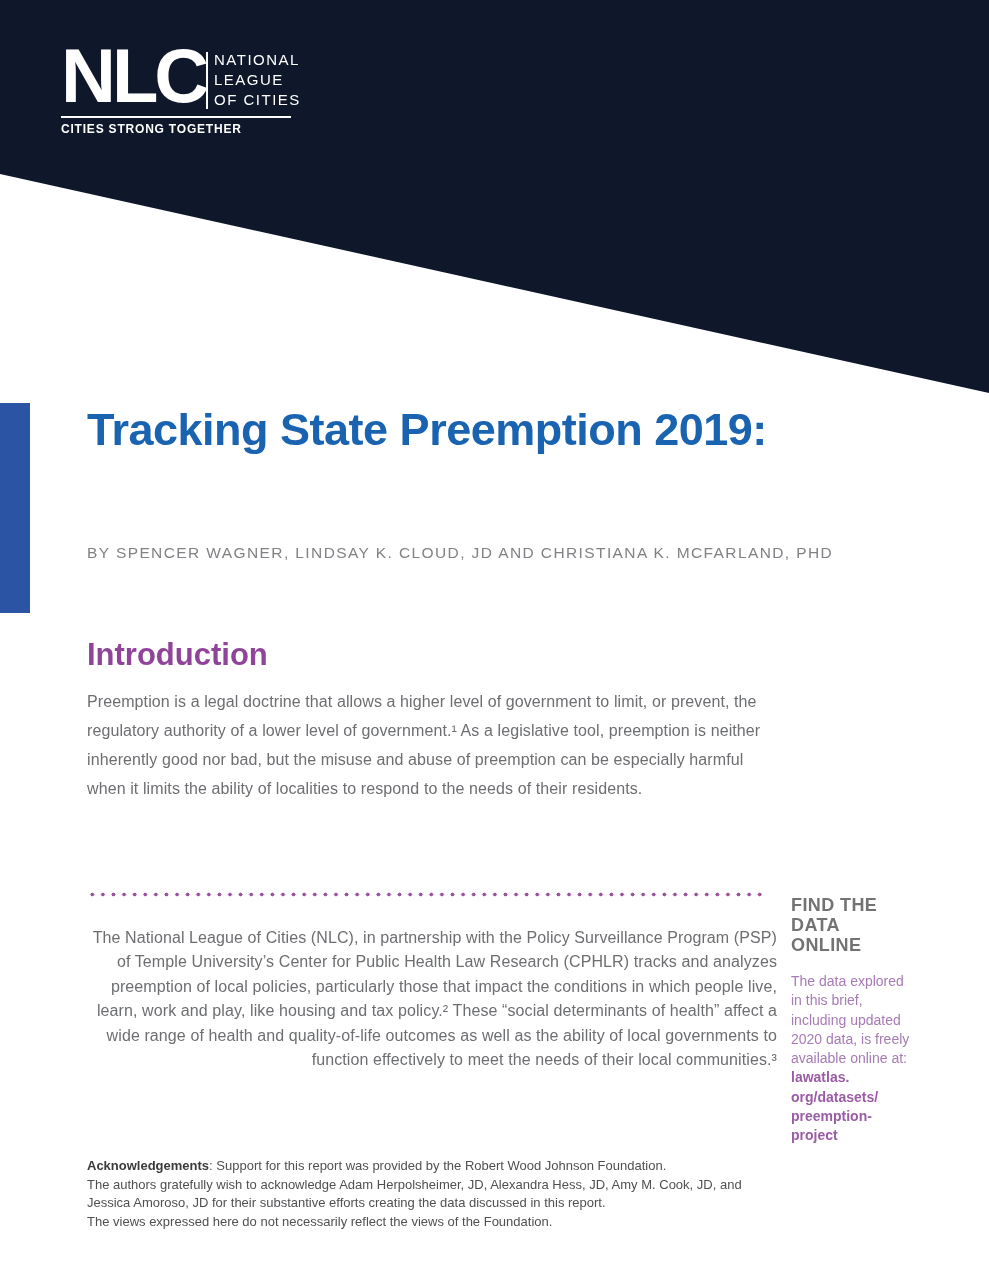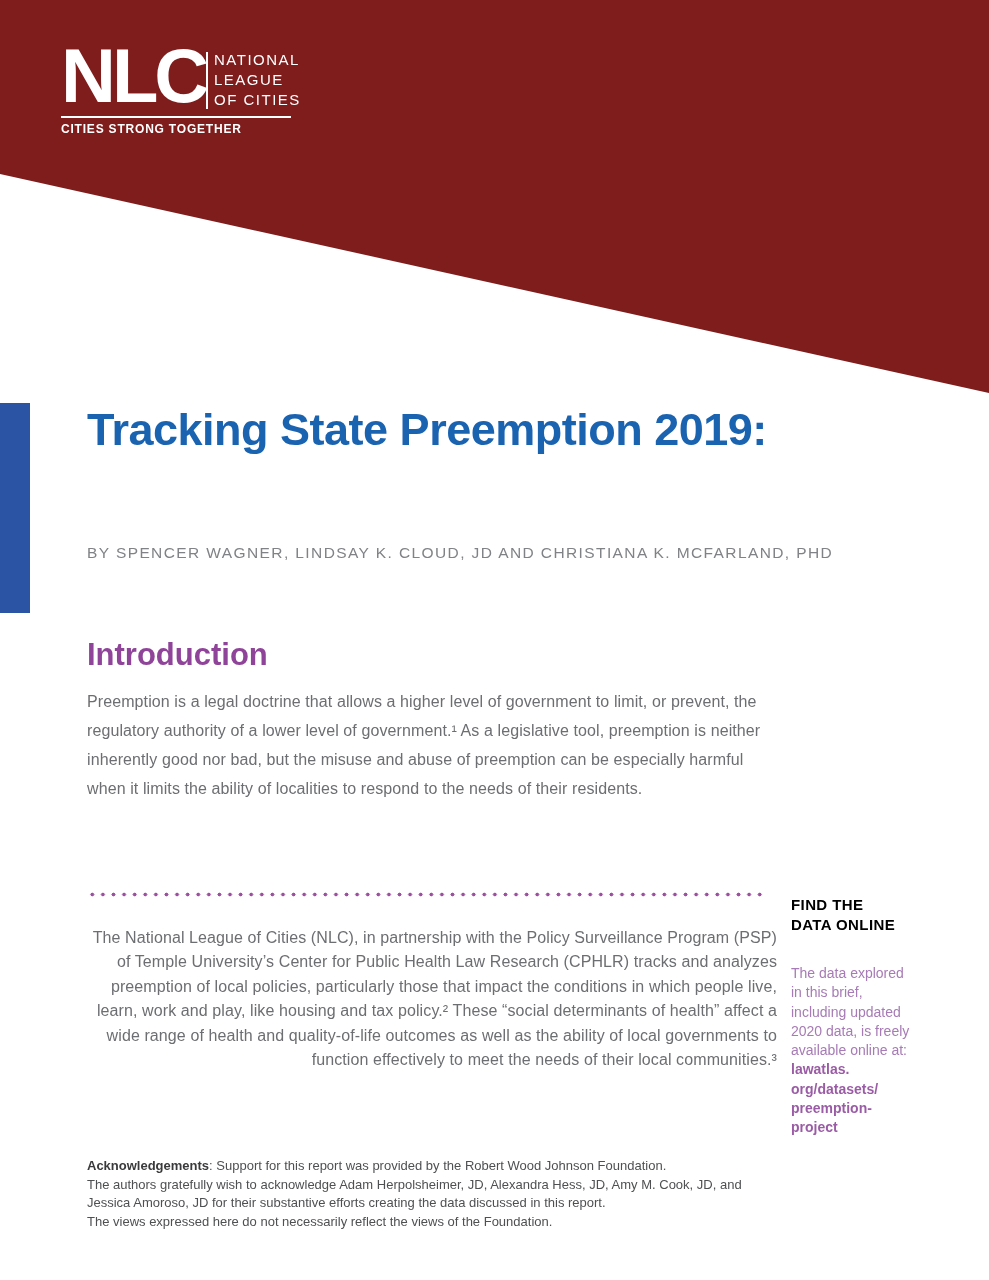--- a/index.html
+++ b/index.html
@@ -7,21 +7,21 @@
     width: 989px; height: 1280px;
     position: relative;
     background: #ffffff;
     font-family: "Liberation Sans", sans-serif;
     overflow: hidden;
   }
   
   .header-wedge {
     position: absolute; left: 0; top: 0;
     width: 989px; height: 400px;
-    background: #7f1d1d;
+    background: #0f172a;
     clip-path: polygon(0 0, 989px 0, 989px 393px, 0 174px);
   }
   .logo { position: absolute; left: 61px; top: 38px; color: #ffffff; }
   .logo-acronym {
     position: absolute; left: 0; top: 0;
     font-size: 76px; line-height: 76px; font-weight: bold;
     letter-spacing: -4px; color: #ffffff;
   }
   .logo-divider {
     position: absolute; left: 145px; top: 14px;
@@ -85,26 +85,26 @@
     font-size: 16px; line-height: 24.4px; letter-spacing: 0.1px;
     color: #6D6E71;
     text-align: right;
   }
   
   .callout {
     position: absolute; left: 791px; top: 895px;
     width: 122px;
   }
   .callout-heading {
-    font-size: 15px; line-height: 20px; font-weight: bold;
-    letter-spacing: 0.4px; color: #000000;
+    font-size: 18px; line-height: 20px; font-weight: bold;
+    letter-spacing: 0.4px; color: #737373;
   }
   .callout-heading span { display: block; }
   .callout-body {
-    margin-top: 29px;
+    margin-top: 17px;
     font-size: 14px; line-height: 19.3px;
     color: #A77BB5;
   }
   .callout-link {
     font-weight: bold; color: #9B5CA6;
     text-decoration: none; cursor: pointer;
   }
   
   .acknowledgements {
     position: absolute; left: 87px; top: 1157px;

